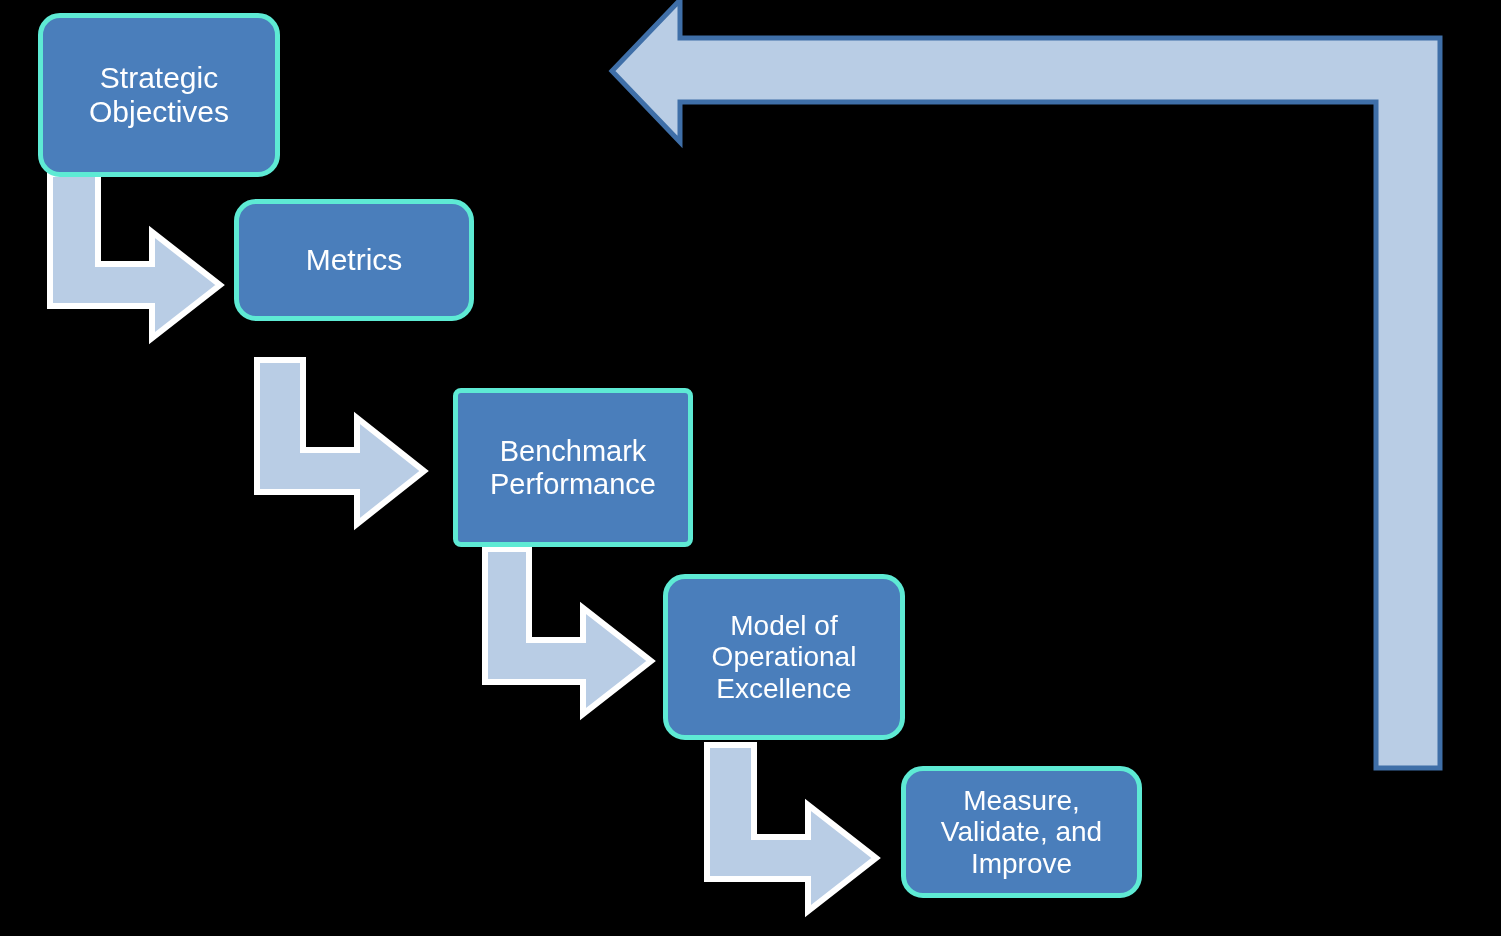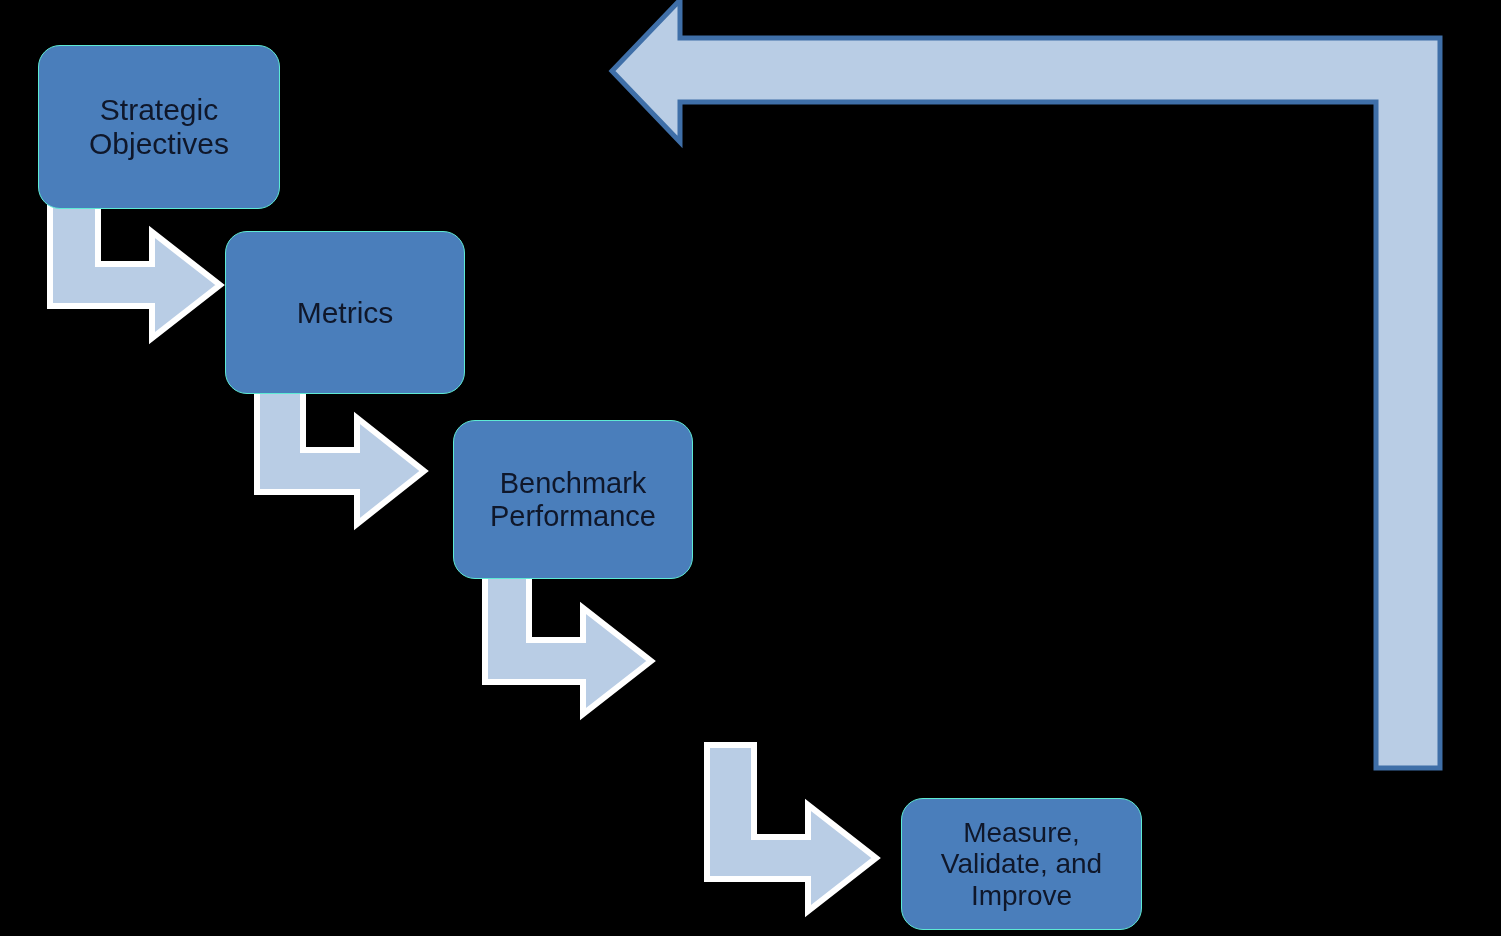--- a/index.html
+++ b/index.html
@@ -12,30 +12,29 @@
     width: 1501px;
     height: 936px;
     background: #000000;
     overflow: hidden;
     font-family: "Liberation Sans", sans-serif;
   }
   .node-box {
     position: absolute;
     box-sizing: border-box;
     background: #4A7EBB;
-    border: 1px solid #5eead4;
+    border: 5px solid #5eead4;
     border-radius: 22px;
     display: flex;
     align-items: center;
     justify-content: center;
     text-align: center;
-    color: #0f172a;
+    color: #ffffff;
     line-height: 1.12;
     z-index: 6;
-    margin-top: 32px;
   }
   .node-label {
     display: block;
     padding: 0 10px;
     white-space: pre-line;
   }
   .elbow {
     position: absolute;
     z-index: 4;
   }
@@ -126,29 +125,34 @@
                L 6 136
                Z" fill="#B9CDE5" stroke="#FFFFFF" stroke-width="6" stroke-linejoin="miter"></path>
     </svg>
   </div>
 
   <div class="node-box" style="left:38px; top:13px; width:242px; height:164px; font-size:30px;">
     <span class="node-label">Strategic
 Objectives</span>
   </div>
 
-  <div class="node-box" style="left:225px; top:199px; width:240px; height:163px; font-size:30px;">
+  <div class="node-box" style="left:234px; top:199px; width:240px; height:122px; font-size:30px;">
     <span class="node-label">Metrics</span>
   </div>
 
-  <div class="node-box" style="left:453px; top:388px; width:240px; height:159px; font-size:29px;">
+  <div class="node-box" style="left:453px; top:388px; width:240px; height:159px; font-size:29px;border-radius:8px;">
     <span class="node-label">Benchmark
 Performance</span>
   </div>
 
+  <div class="node-box" style="left:663px; top:574px; width:242px; height:166px; font-size:28px;">
+    <span class="node-label">Model of
+Operational
+Excellence</span>
+  </div>
 
   <div class="node-box" style="left:901px; top:766px; width:241px; height:132px; font-size:28px;">
     <span class="node-label">Measure,
 Validate, and
 Improve</span>
   </div>
 
 </div>
 
 </body></html>

